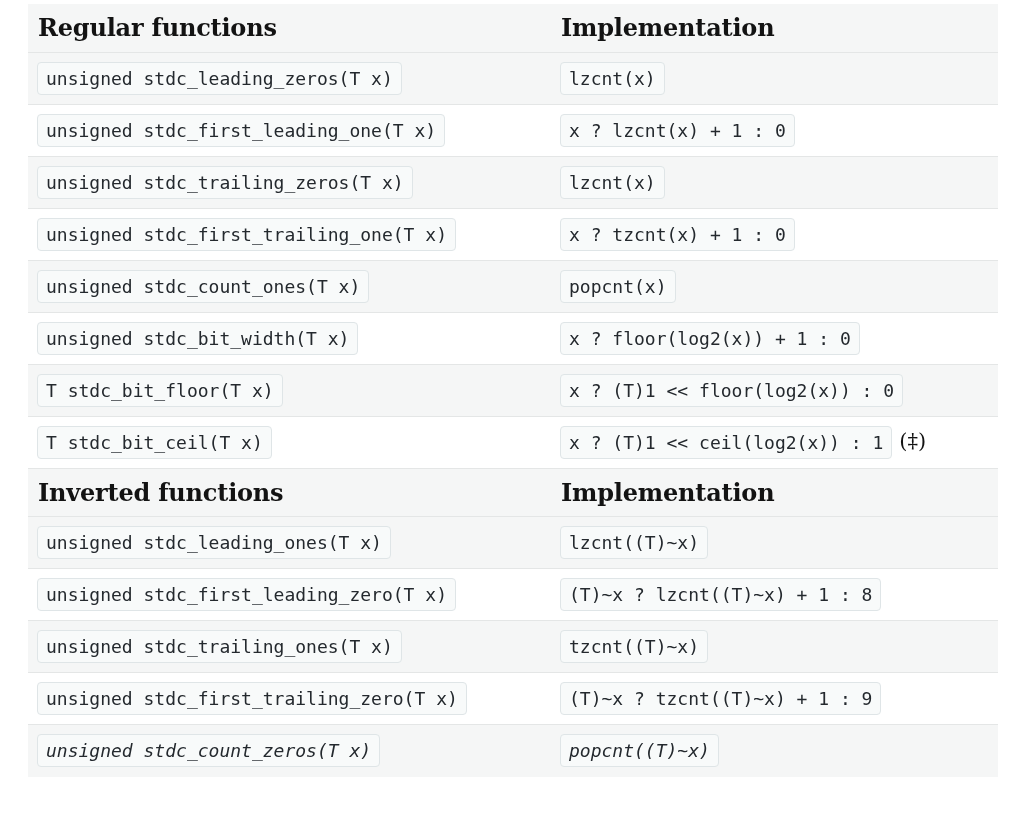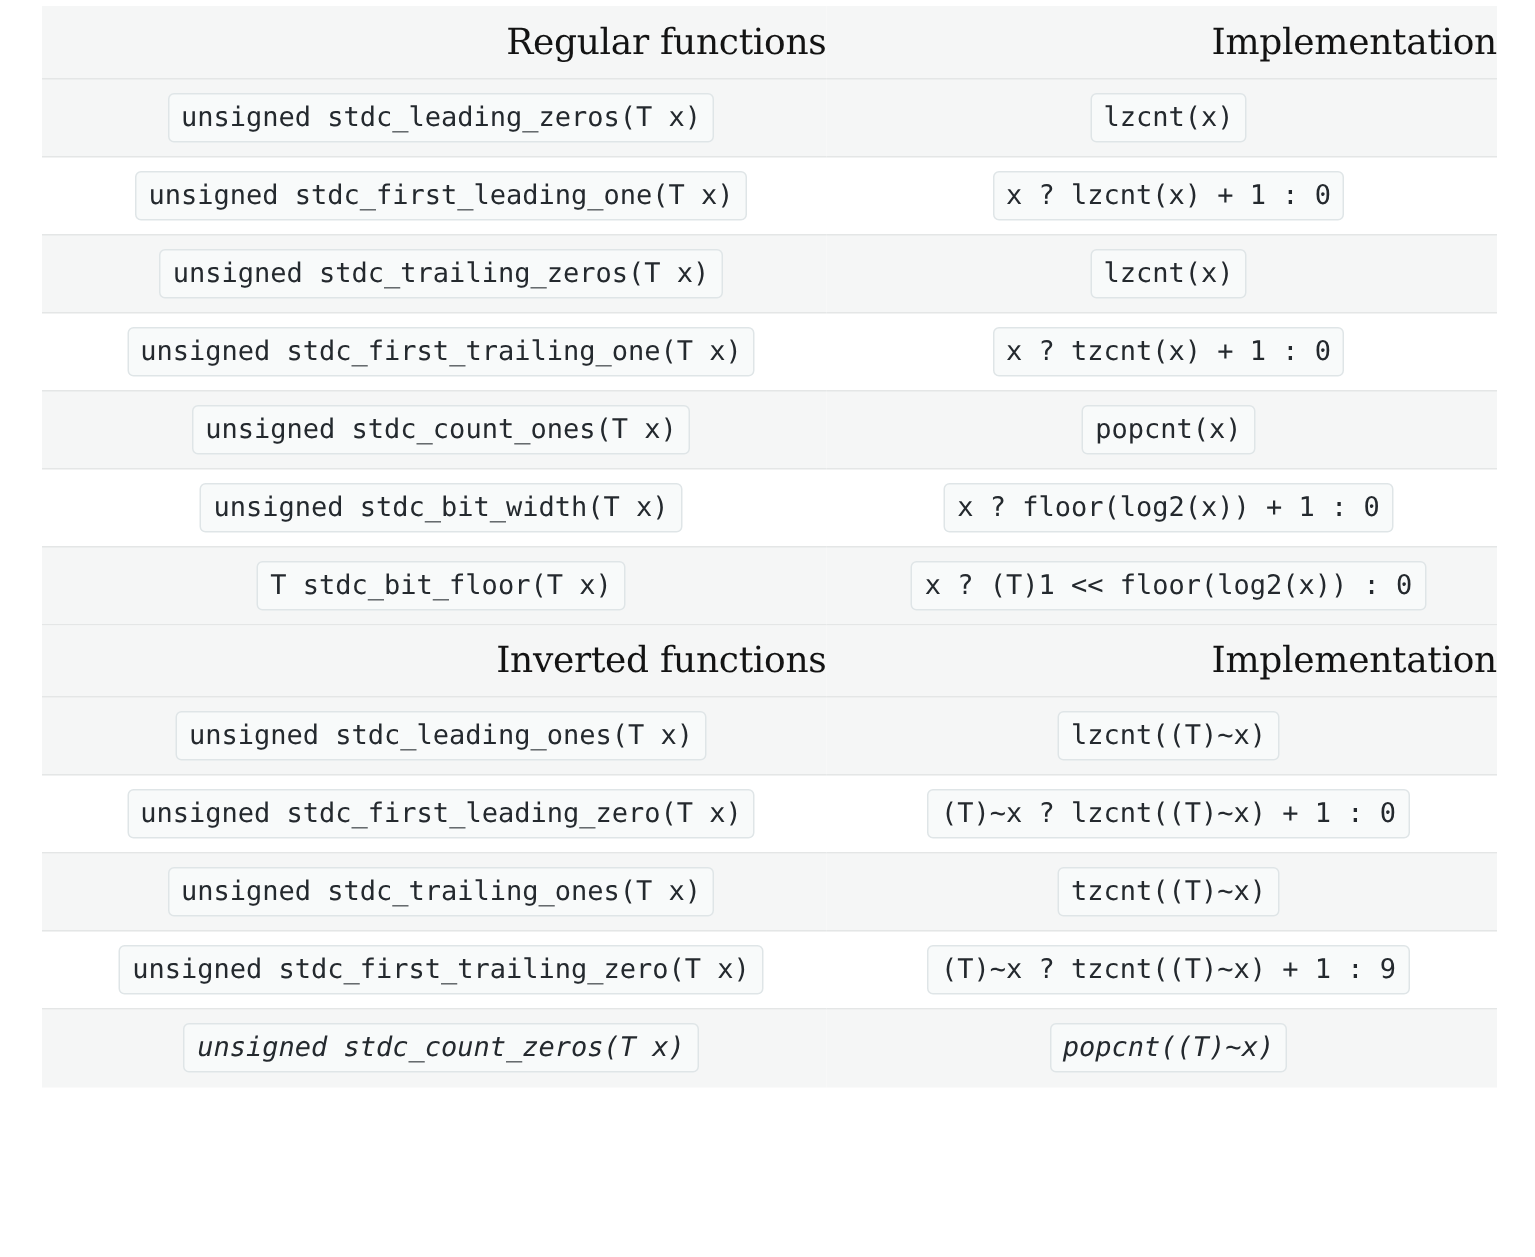--- a/index.html
+++ b/index.html
@@ -21,29 +21,28 @@
   }
   col.c-fn   { width: 523px; }
   col.c-impl { width: 447px; }
   tr.hdr-row {
     background: #f5f6f6;
     height: 48px;
   }
   tr.data-row {
     height: 52px;
     background: #ffffff;
-    text-align: center;
   }
   tbody tr.data-row:nth-child(even) {
     background: #f5f6f6;
   }
   tr.hdr-row th {
-    text-align: right;
+    text-align: left;
     font-family: "DejaVu Serif", "Liberation Serif", serif;
-    font-weight: normal;
+    font-weight: bold;
     font-size: 24px;
     letter-spacing: -0.2px;
     color: #131313;
     padding: 0 0 0 10px;
     vertical-align: middle;
   }
   tr.data-row td {
     padding: 0 0 0 9px;
     vertical-align: middle;
     white-space: nowrap;
@@ -111,40 +110,46 @@
         <td><code class="chip">popcnt(x)</code></td>
       </tr>
       <tr class="data-row">
         <td><code class="chip">unsigned stdc_bit_width(T x)</code></td>
         <td><code class="chip">x ? floor(log2(x)) + 1 : 0</code></td>
       </tr>
       <tr class="data-row">
         <td><code class="chip">T stdc_bit_floor(T x)</code></td>
         <td><code class="chip">x ? (T)1 &lt;&lt; floor(log2(x)) : 0</code></td>
       </tr>
+      <tr class="data-row">
+        <td><code class="chip">T stdc_bit_ceil(T x)</code></td>
+        <td>
+          <code class="chip">x ? (T)1 &lt;&lt; ceil(log2(x)) : 1</code><span class="note">(‡)</span>
+        </td>
+      </tr>
     </tbody>
   </table>
 
   <table class="fn-table second">
     <colgroup>
         <col class="c-fn">
         <col class="c-impl">
       </colgroup>
     <tbody>
       <tr class="hdr-row">
         <th>Inverted functions</th>
         <th>Implementation</th>
       </tr>
       <tr class="data-row">
         <td><code class="chip">unsigned stdc_leading_ones(T x)</code></td>
         <td><code class="chip">lzcnt((T)~x)</code></td>
       </tr>
       <tr class="data-row">
         <td><code class="chip">unsigned stdc_first_leading_zero(T x)</code></td>
-        <td><code class="chip">(T)~x ? lzcnt((T)~x) + 1 : 0</code></td>
+        <td><code class="chip">(T)~x ? lzcnt((T)~x) + 1 : 8</code></td>
       </tr>
       <tr class="data-row">
         <td><code class="chip">unsigned stdc_trailing_ones(T x)</code></td>
         <td><code class="chip">tzcnt((T)~x)</code></td>
       </tr>
       <tr class="data-row">
         <td><code class="chip">unsigned stdc_first_trailing_zero(T x)</code></td>
         <td><code class="chip">(T)~x ? tzcnt((T)~x) + 1 : 9</code></td>
       </tr>
       <tr class="data-row">

